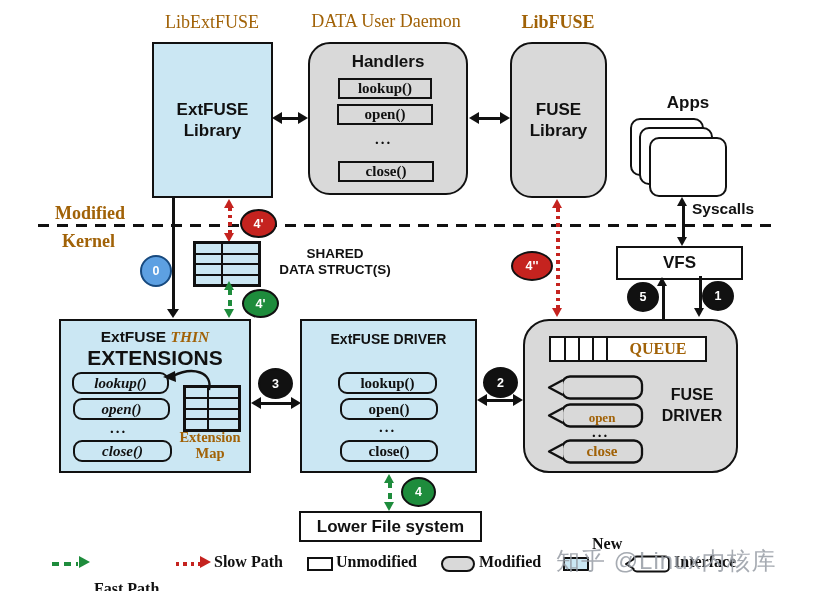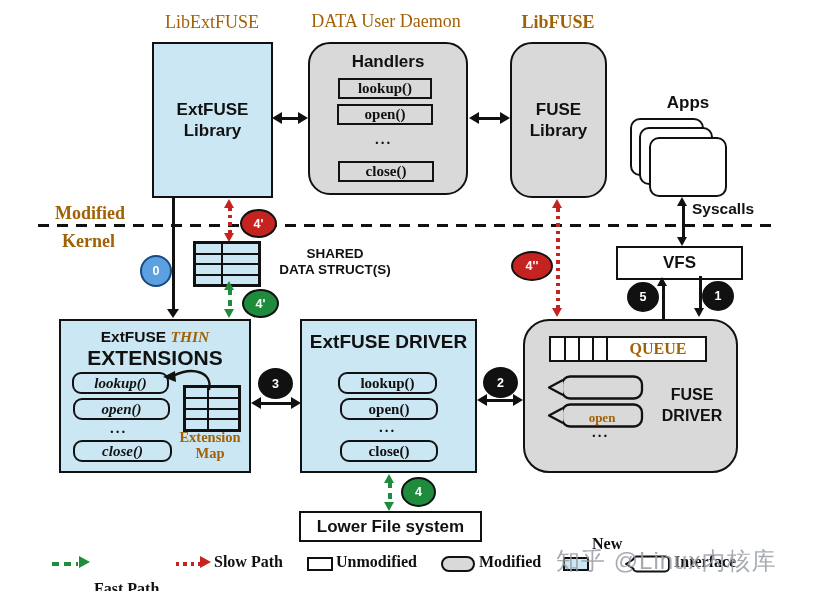--- a/index.html
+++ b/index.html
@@ -171,21 +171,21 @@
   </svg>
 
   <div class="badge black" style="left:258px;top:368px;width:31px;height:27px;">3</div>
   <div>
     <div class="hline" style="left:259px;top:402px;width:34px;"></div>
     <div class="head hl" style="left:251px;top:397px;"></div>
     <div class="head hr" style="left:291px;top:397px;"></div>
   </div>
 
   <div class="box blue" style="left:300px;top:319px;width:177px;height:154px;">
-    <div class="abs t-sans center" style="left:0;top:10px;width:100%;font-size:19px;">ExtFUSE DRIVER</div>
+    <div class="abs t-sans center" style="left:0;top:10px;width:100%;font-size:14px;">ExtFUSE DRIVER</div>
   </div>
   <div class="fn rd blue" style="left:338px;top:372px;width:99px;height:22px;">lookup()</div>
   <div class="fn rd blue" style="left:340px;top:398px;width:98px;height:22px;">open()</div>
   <div class="dots" style="left:379px;top:419px;">...</div>
   <div class="fn rd blue" style="left:340px;top:440px;width:98px;height:22px;">close()</div>
 
   <div class="badge black" style="left:483px;top:367px;width:31px;height:27px;">2</div>
   <div>
     <div class="hline" style="left:485px;top:399px;width:30px;"></div>
     <div class="head hl" style="left:477px;top:394px;"></div>
@@ -235,20 +235,27 @@
       </svg>
   </div>
   <div class="abs" style="left:546px;top:403px;width:98px;height:25px;">
     <svg width="98" height="25" viewBox="0 0 98 25">
         <rect x="16" y="1.5" width="80" height="22" rx="8" fill="#d9d9d9" stroke="#111" stroke-width="2.3"></rect>
         <path d="M17,5 L3,12.5 L17,20" fill="#d9d9d9" stroke="#111" stroke-width="2.3" stroke-linejoin="round"></path>
       </svg>
     <div class="abs t-serif center" style="left:16px;top:0;width:80px;height:30px;font-size:13px;">open</div>
   </div>
   <div class="dots" style="left:592px;top:424px;">...</div>
+  <div class="abs" style="left:546px;top:439px;width:98px;height:25px;">
+    <svg width="98" height="25" viewBox="0 0 98 25">
+        <rect x="16" y="1.5" width="80" height="22" rx="8" fill="#d9d9d9" stroke="#111" stroke-width="2.3"></rect>
+        <path d="M17,5 L3,12.5 L17,20" fill="#d9d9d9" stroke="#111" stroke-width="2.3" stroke-linejoin="round"></path>
+      </svg>
+    <div class="abs t-serif center" style="left:16px;top:0;width:80px;height:25px;font-size:15px;">close</div>
+  </div>
   <div class="abs t-sans center" style="left:650px;top:385px;width:84px;font-size:16px;line-height:1.3;">
     <div>
       <div>FUSE</div>
       <div>DRIVER</div>
     </div>
   </div>
 
   <div>
     <div class="vline dashv" style="left:388px;top:482px;height:22px;"></div>
     <div class="head hu grn" style="left:384px;top:474px;"></div>

